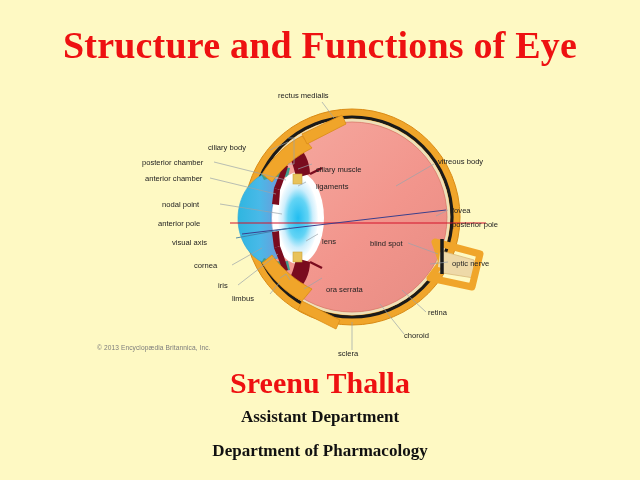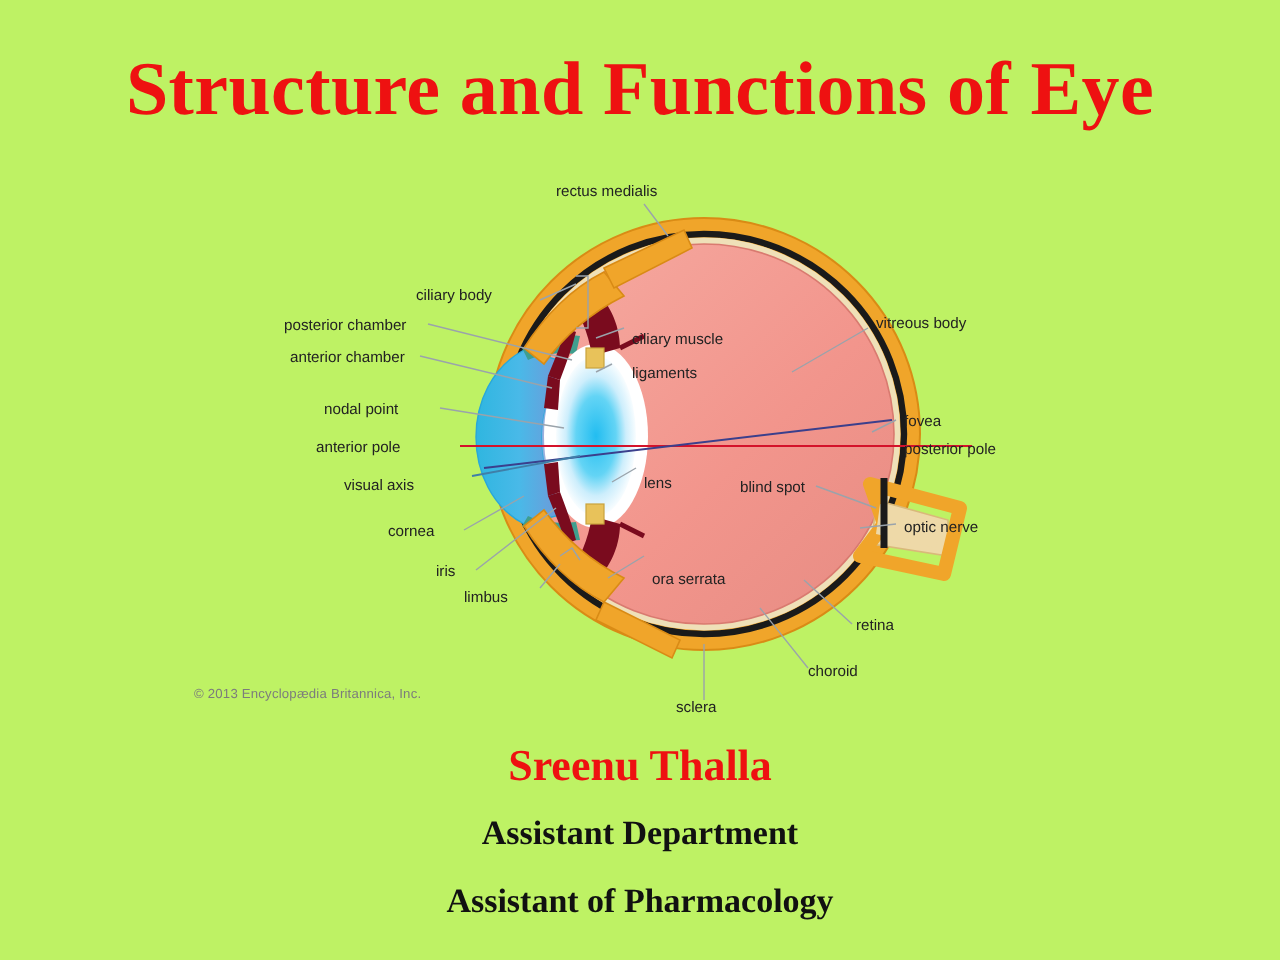--- a/index.html
+++ b/index.html
@@ -11,21 +11,21 @@
     width: 640px;
     height: 480px;
     position: relative;
     overflow: hidden;
     font-family: "Liberation Sans", sans-serif;
     background: #ffffff;
   }
   .slide {
     position: absolute;
     inset: 0;
-    background: #bef264;
+    background: #fef9c3;
   }
 
   
   #slide-title {
     position: absolute;
     top: 22px;
     left: 0;
     width: 640px;
     text-align: center;
     font-family: "Liberation Serif", "DejaVu Serif", serif;
@@ -90,21 +90,21 @@
   
   #author-block {
     position: absolute;
     left: 0;
     top: 368px;
     width: 640px;
     text-align: center;
     font-family: "Liberation Serif", "DejaVu Serif", serif;
   }
   #author-name {
-    font-size: 22px;
+    font-size: 30px;
     font-weight: bold;
     color: #ee1111;
     line-height: 30px;
   }
   #author-role {
     font-size: 17px;
     font-weight: bold;
     color: #111111;
     line-height: 30px;
     margin-top: 4px;
@@ -346,16 +346,16 @@
         <text class="dlabel" x="248" y="274">sclera</text>
       </g>
     </svg>
   </div>
 
   <div id="credit-line">© 2013 Encyclopædia Britannica, Inc.</div>
 
   <div id="author-block">
     <div id="author-name">Sreenu Thalla</div>
     <div id="author-role">Assistant Department</div>
-    <div id="author-dept">Assistant of Pharmacology</div>
+    <div id="author-dept">Department of Pharmacology</div>
   </div>
 
 </div>
 
 </body></html>

